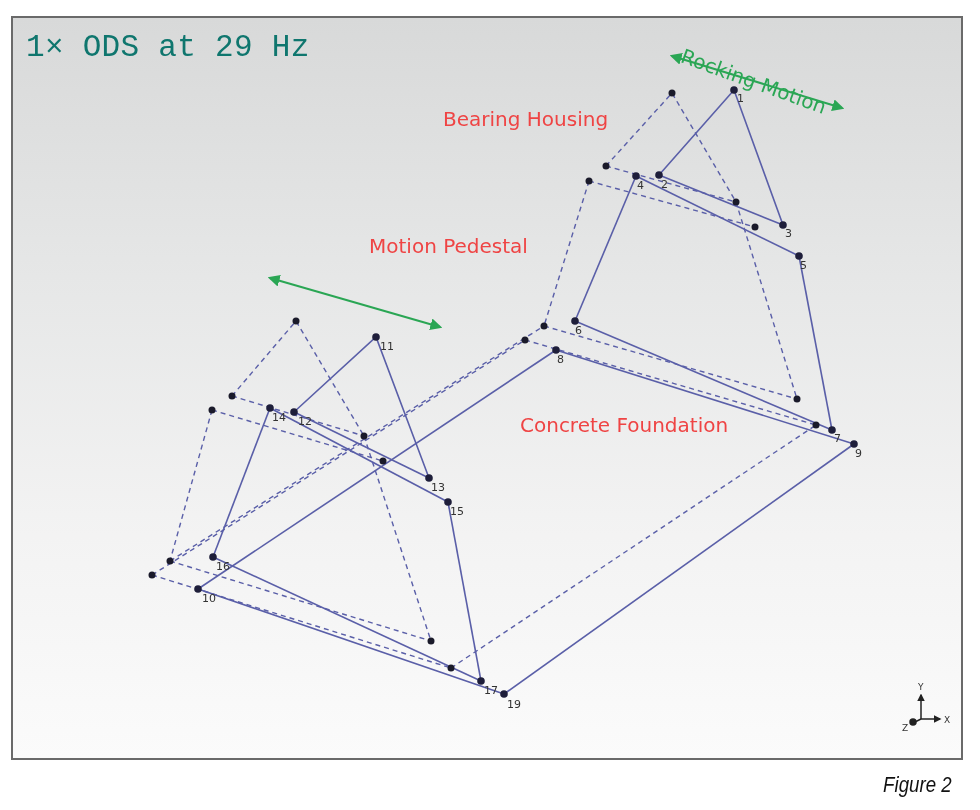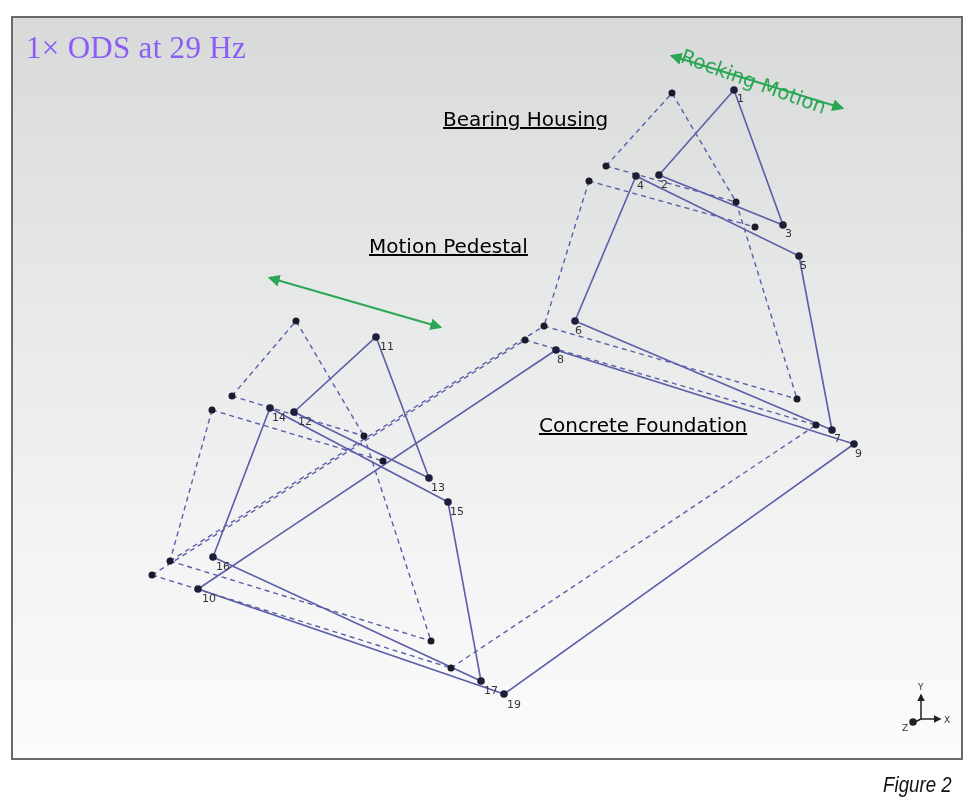--- a/index.html
+++ b/index.html
@@ -5,27 +5,26 @@
   html, body { margin: 0; padding: 0; background: #ffffff; }
   body { width: 980px; height: 810px; position: relative; overflow: hidden; font-family: "DejaVu Sans", sans-serif; }
   .panel {
     position: absolute; left: 11px; top: 16px; width: 952px; height: 744px;
     border: 2px solid #6a6a6a;
     background: linear-gradient(to bottom, #d8d9d9 0%, #e6e7e7 35%, #f3f3f3 70%, #fbfbfb 100%);
     box-sizing: border-box;
   }
   .title {
     position: absolute; left: 26px; top: 30px;
-    font-size: 31px; color: #8b5cf6; letter-spacing: 0.3px;
-    font-family: Liberation Serif, serif;
+    font-size: 31px; color: #0f766e; letter-spacing: 0.3px;
+    font-family: Liberation Mono, monospace;
   }
   .label-red {
-    position: absolute; color: #000000; font-size: 20px;
+    position: absolute; color: #ef4444; font-size: 20px;
     font-family: "DejaVu Sans", sans-serif;
-    text-decoration: underline;
   }
   .label-green {
     position: absolute; color: #2aa654; font-size: 20px;
     font-family: "DejaVu Sans", sans-serif;
   }
   .rocking { left: 686px; top: 44px; transform: rotate(20deg); transform-origin: left top; }
   svg.diagram { position: absolute; left: 0; top: 0; }
   .node-label { font-family: "DejaVu Sans", sans-serif; font-size: 11px; fill: #333; }
   .figure-caption {
     position: absolute; right: 28px; top: 772px;
@@ -36,21 +35,21 @@
 </style>
 </head>
 <body>
 
 <div class="panel"></div>
 
 <div class="title">1× ODS at 29 Hz</div>
 
 <div class="label-red" style="left:443px; top:107px;">Bearing Housing</div>
 <div class="label-red" style="left:369px; top:234px;">Motion Pedestal</div>
-<div class="label-red" style="left:539px; top:413px;text-align:right;">Concrete Foundation</div>
+<div class="label-red" style="left:520px; top:413px;text-align:right;">Concrete Foundation</div>
 <div class="label-green rocking">Rocking Motion</div>
 
 <svg class="diagram" width="980" height="810" viewBox="0 0 980 810">
   <defs>
     <marker id="garrow" viewBox="0 0 10 10" refX="8" refY="5" markerWidth="6" markerHeight="6" orient="auto-start-reverse">
       <path d="M0,0 L10,5 L0,10 z" fill="#2aa654"></path>
     </marker>
     <marker id="karrow" viewBox="0 0 10 10" refX="8" refY="5" markerWidth="5" markerHeight="5" orient="auto">
       <path d="M0,0 L10,5 L0,10 z" fill="#222"></path>
     </marker>

